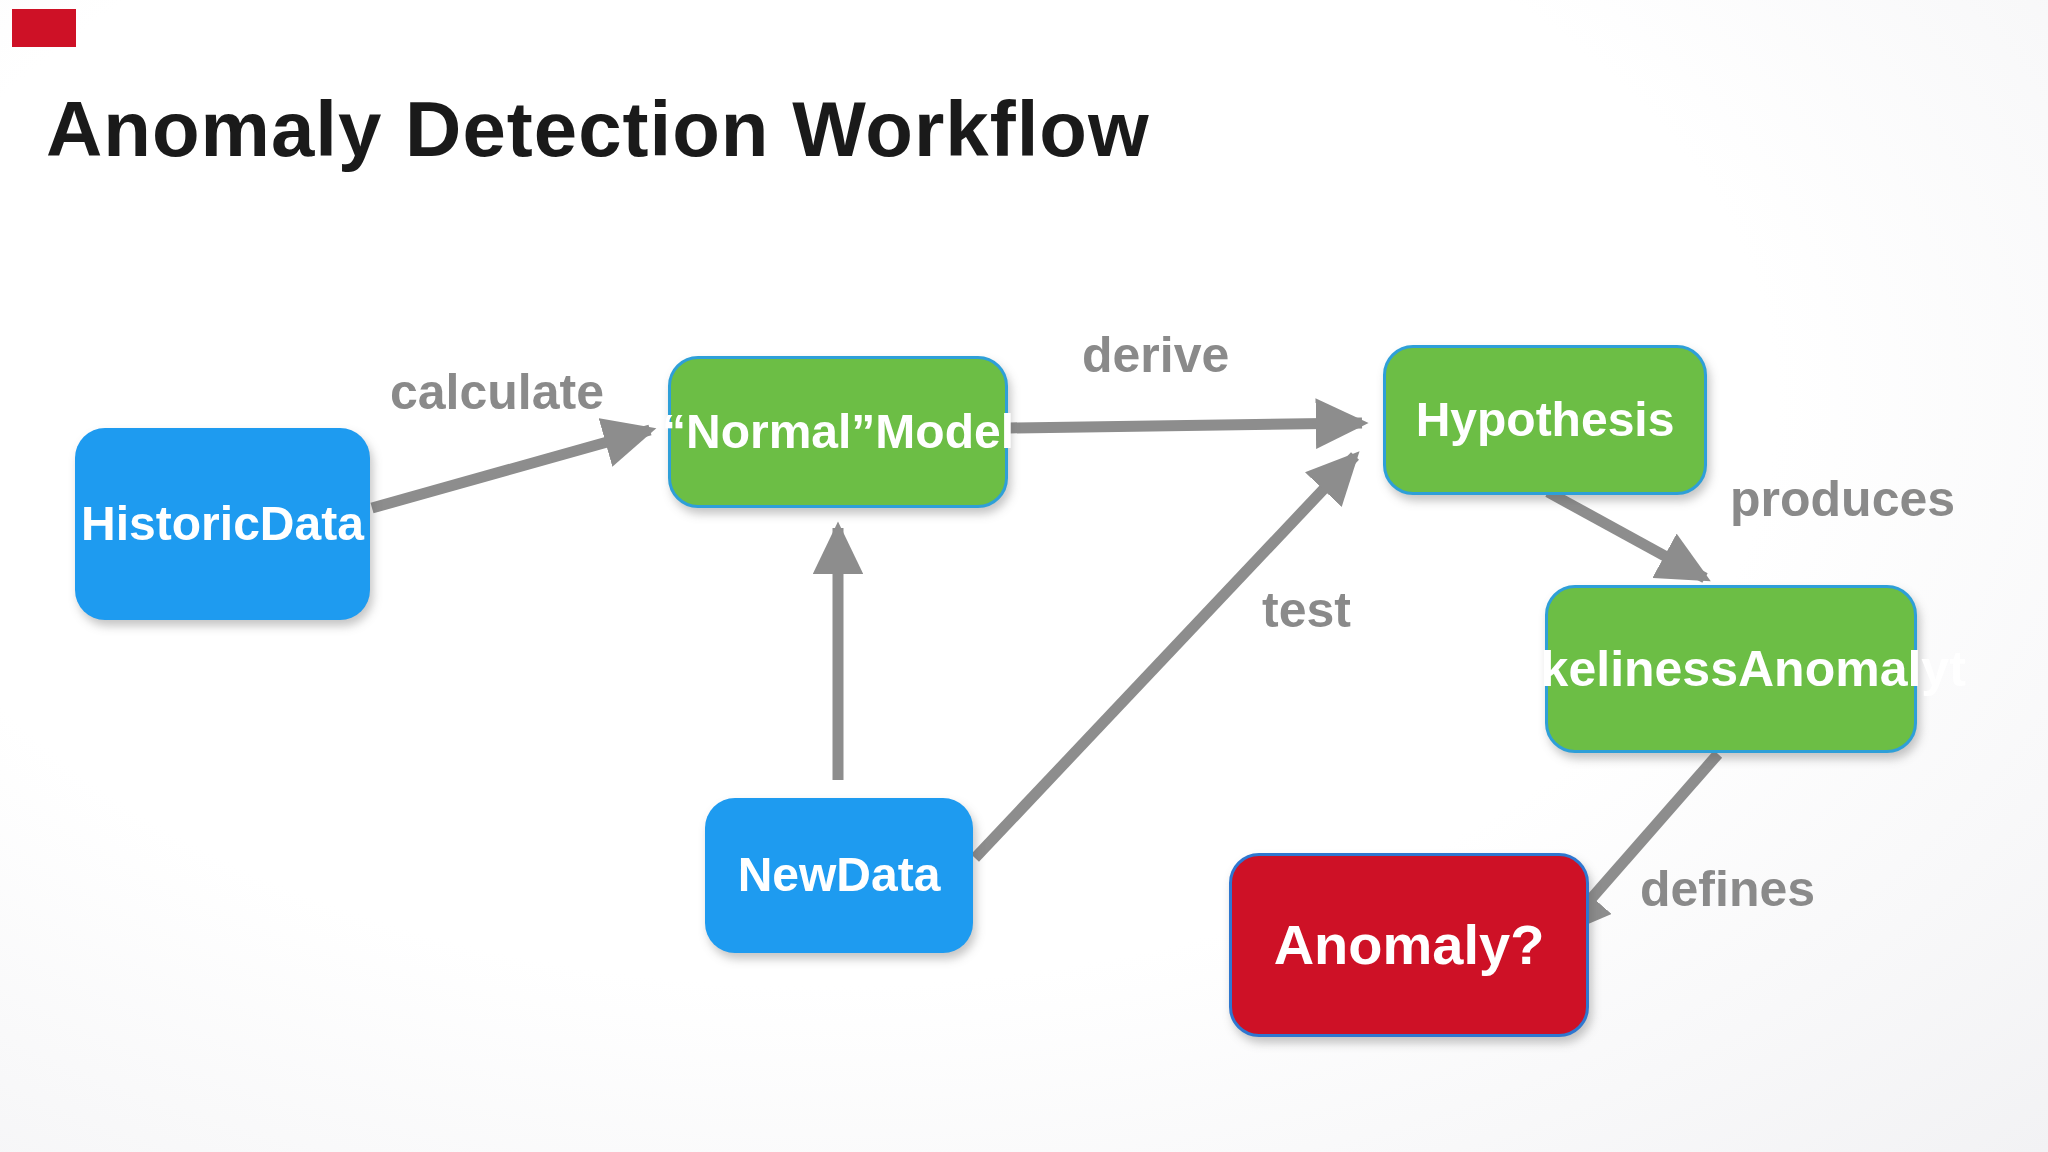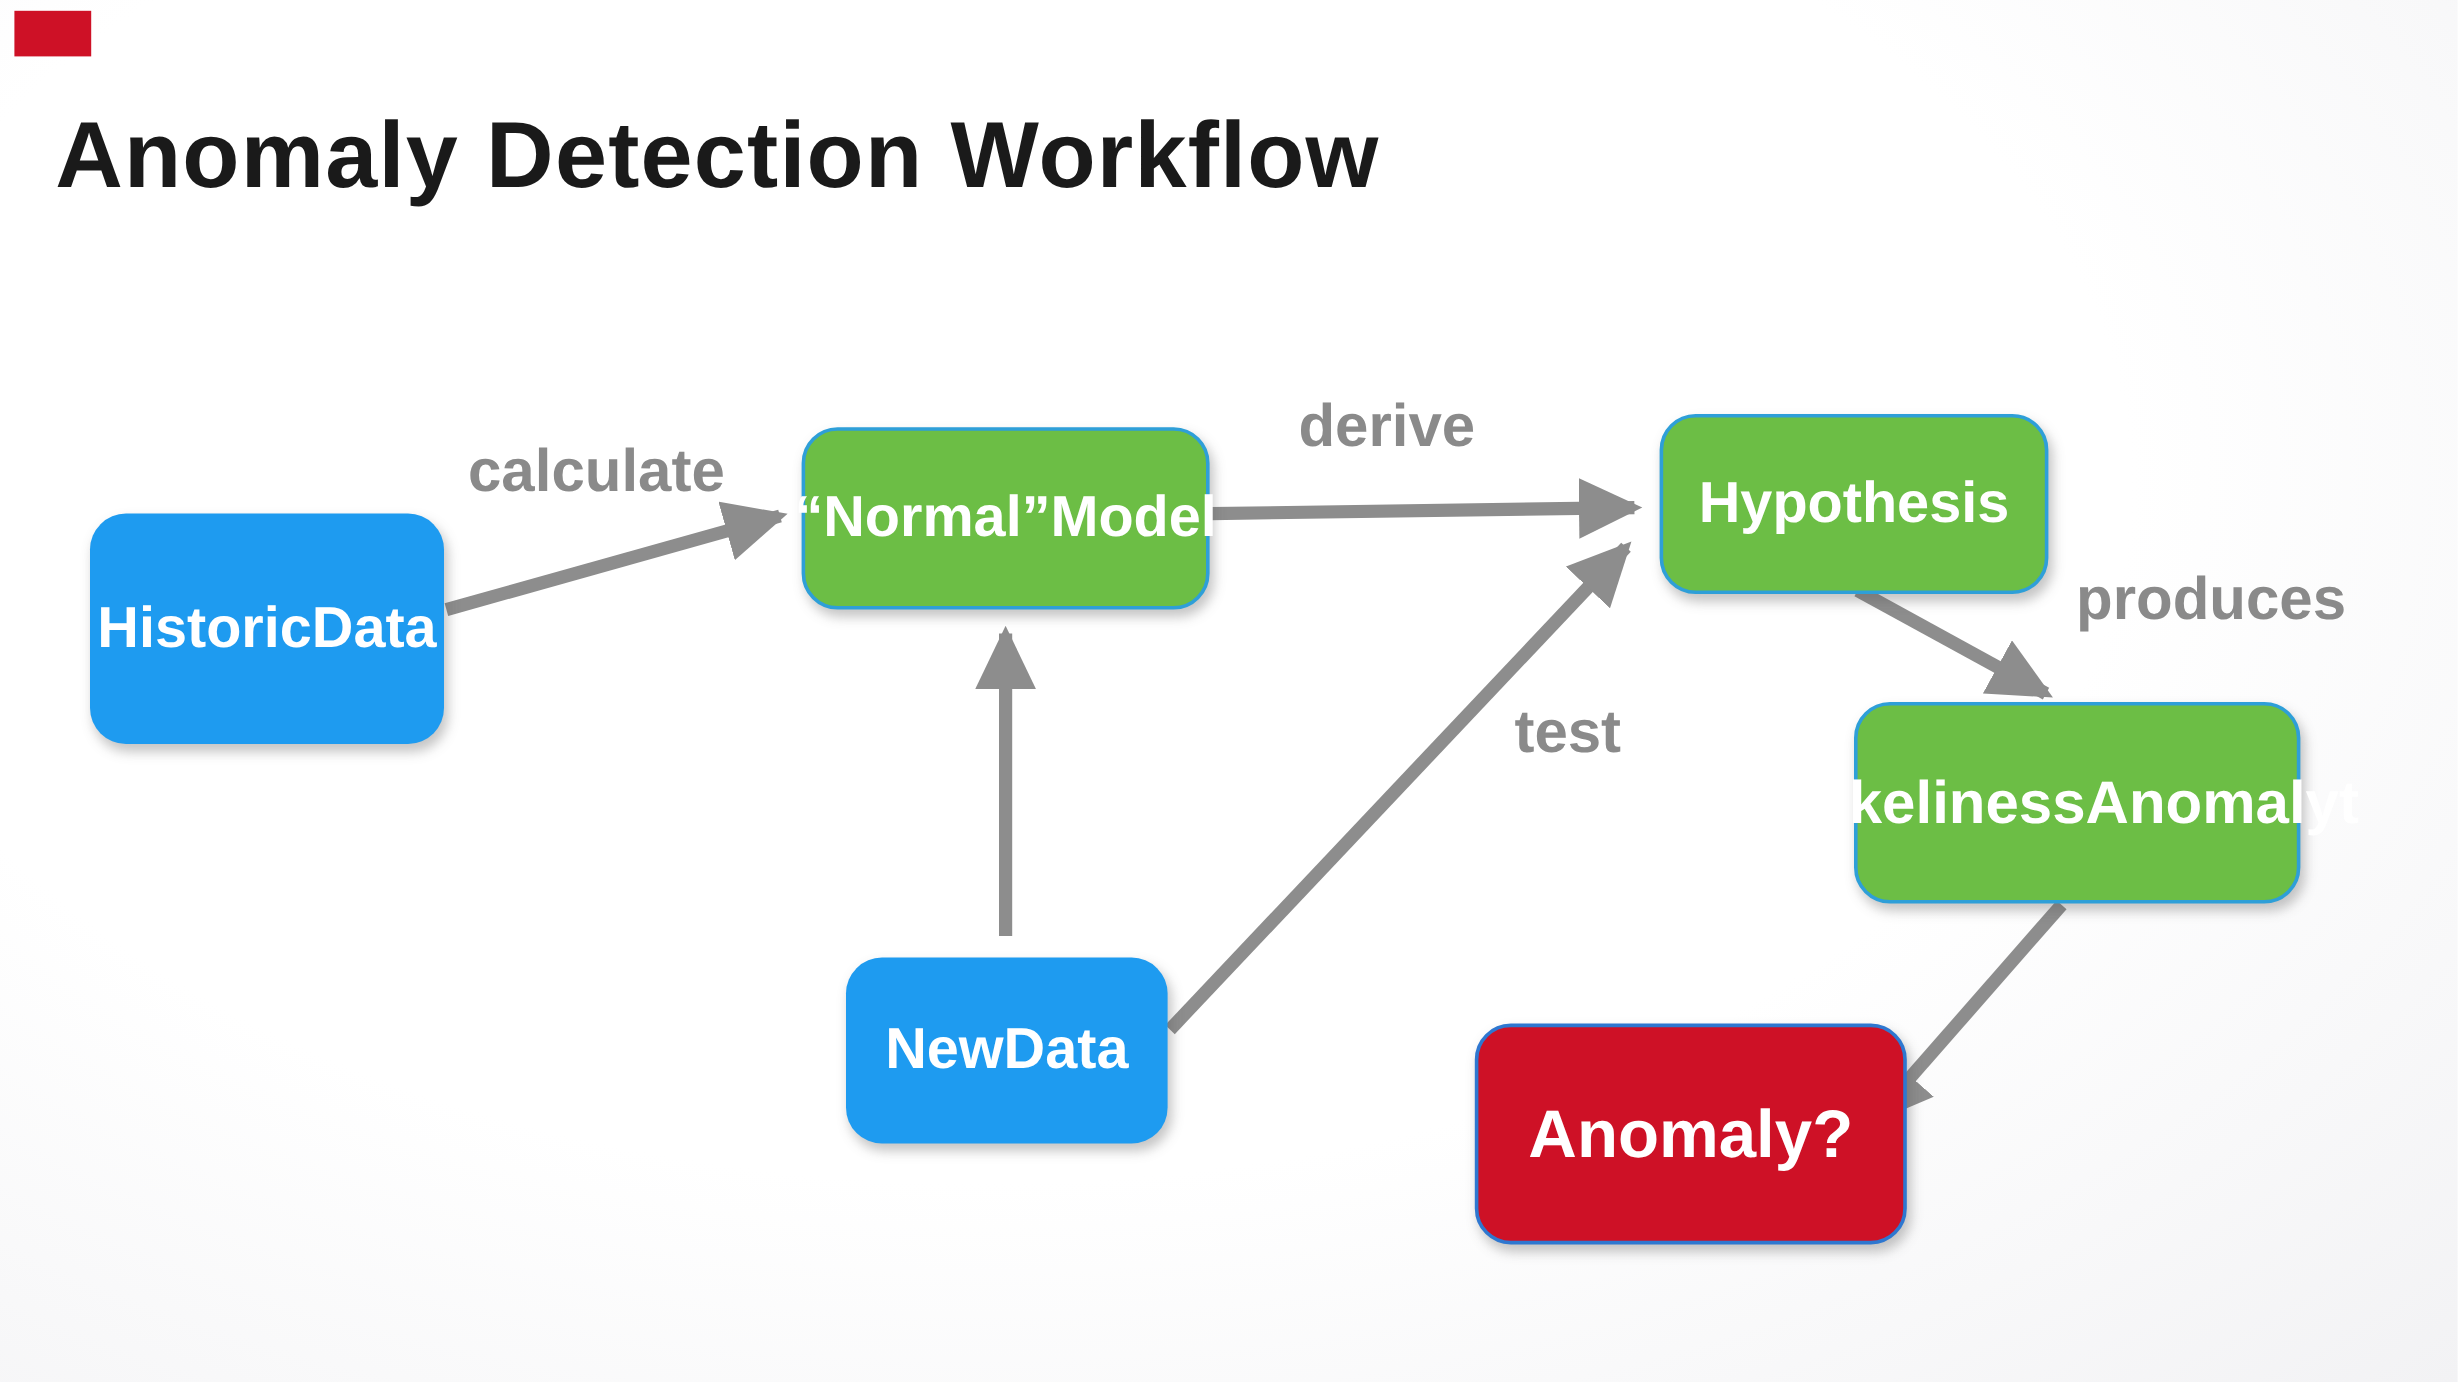--- a/index.html
+++ b/index.html
@@ -100,14 +100,15 @@
   </div>
 
   <div class="node node-red n-anomaly">
     <span class="line">Anomaly?</span>
   </div>
 
   <div class="edge-label l-calculate">calculate</div>
   <div class="edge-label l-derive">derive</div>
   <div class="edge-label l-produces">produces</div>
   <div class="edge-label l-test">test</div>
+  <div class="edge-label l-defines">defines</div>
 
 </div>
 
 </body></html>

